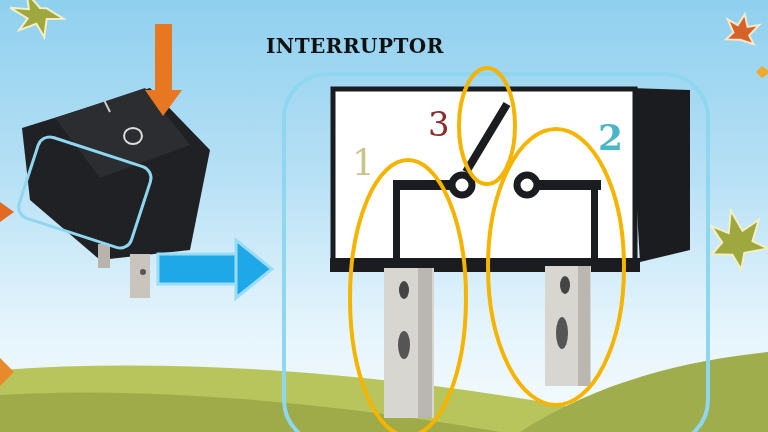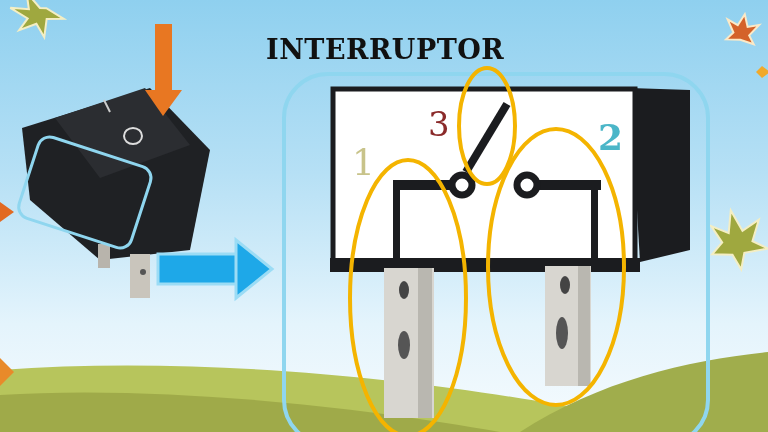--- a/index.html
+++ b/index.html
@@ -1,20 +1,20 @@
 <!DOCTYPE html>
 <html><head>
 <meta charset="utf-8">
 <style>
   html,body{margin:0;padding:0;}
   body{width:768px;height:432px;overflow:hidden;position:relative;
     background:linear-gradient(180deg,#8fd0ef 0%,#b6e0f5 40%,#e4f4fc 75%,#f6fbfe 100%);
     font-family:"Liberation Serif",serif;}
   .abs{position:absolute;}
-  #title{left:266px;top:34px;font-size:27px;font-weight:bold;color:#111;letter-spacing:0.5px;font-family:"DejaVu Serif","Liberation Serif",serif;}
+  #title{left:266px;top:34px;font-size:20px;font-weight:bold;color:#111;letter-spacing:0.5px;font-family:"DejaVu Serif","Liberation Serif",serif;}
   svg{position:absolute;left:0;top:0;}
 </style>
 </head>
 <body>
 
 <svg width="768" height="432" viewBox="0 0 768 432">
 
   <path d="M0,370 C200,355 420,380 560,405 L768,432 L0,432 Z" fill="#b7c55c"></path>
   <path d="M520,432 C600,380 690,360 768,352 L768,432 Z" fill="#a0ad4c"></path>
   <path d="M0,395 C150,385 350,405 500,432 L0,432 Z" fill="#9faa49"></path>

